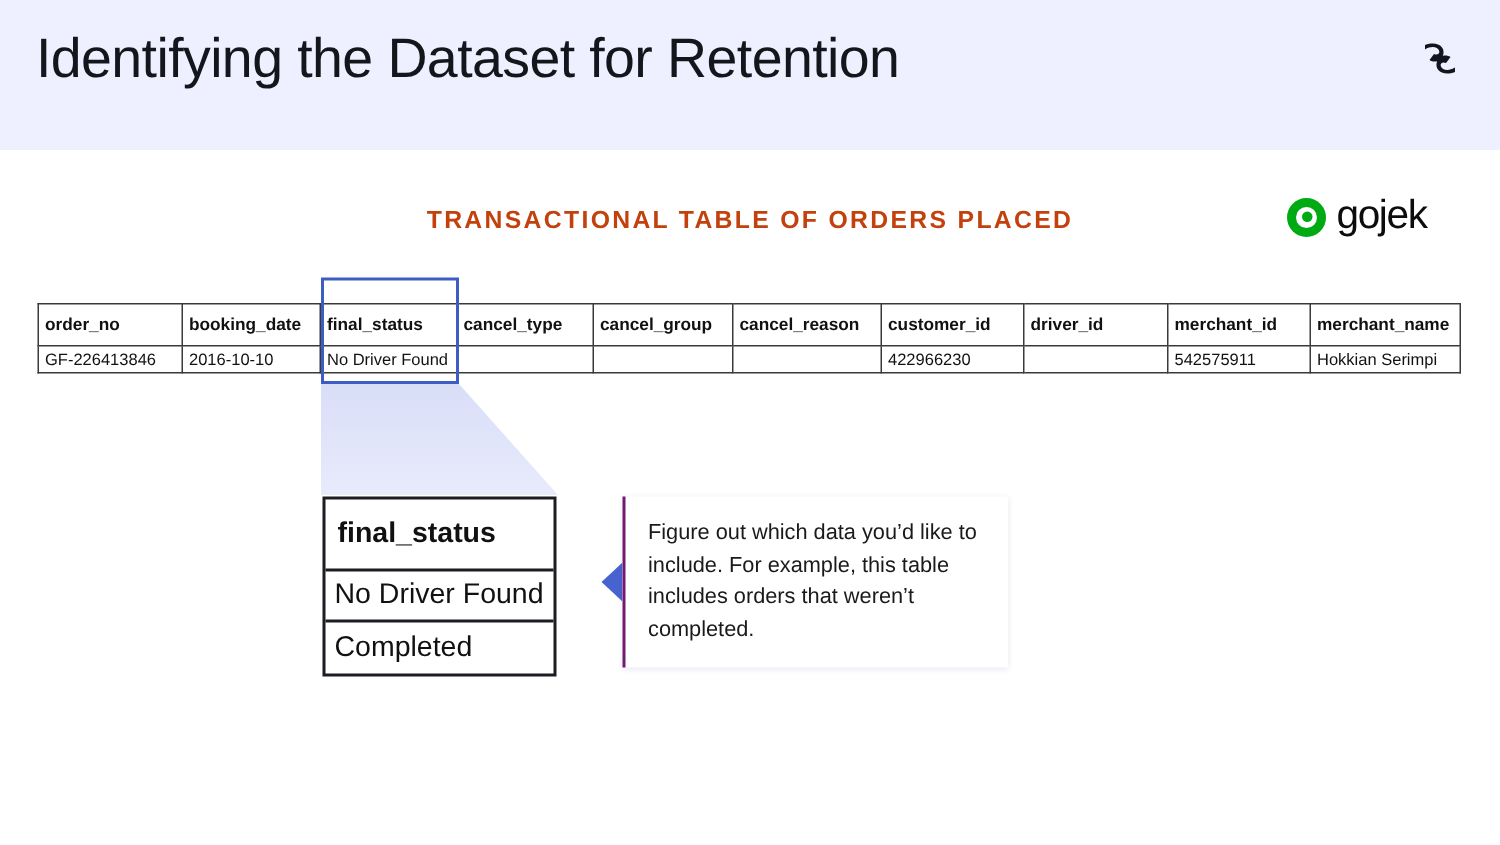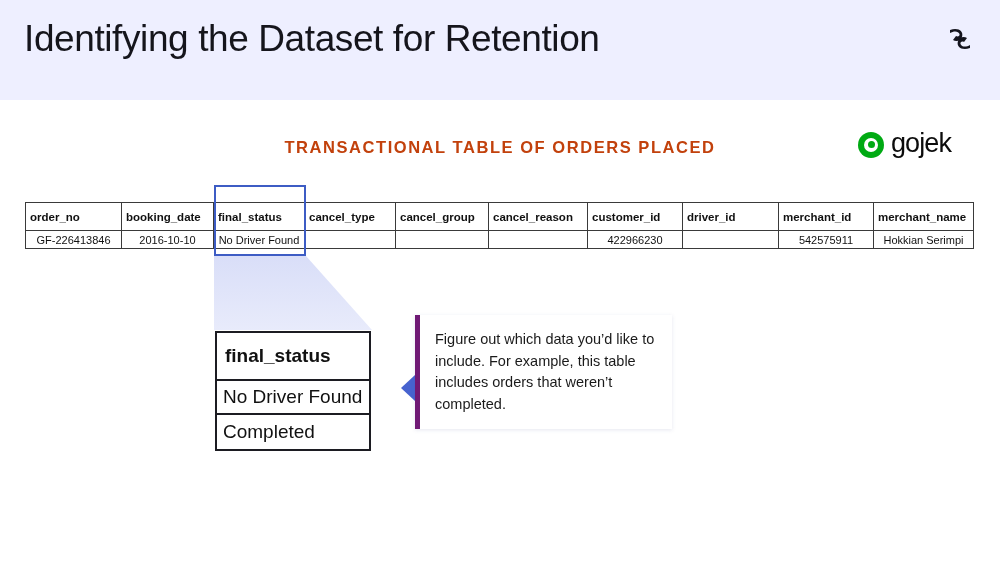--- a/index.html
+++ b/index.html
@@ -122,21 +122,20 @@
     white-space: nowrap;
   }
   #orders-table th {
     font-weight: bold;
     height: 27px;
     font-size: 11.5px;
   }
   #orders-table td {
     height: 17px;
     font-weight: normal;
-    text-align: center;
   }
   #orders-table .col-hl {
     position: relative;
   }
 
   
   #column-highlight {
     position: absolute;
     left: 214px;
     top: 185px;
@@ -188,25 +187,25 @@
     white-space: nowrap;
   }
   #zoom-callout .zc-cell.divider {
     border-bottom: 2px solid #1c1c22;
   }
 
   
   #note-box {
     position: absolute;
     left: 415px;
-    top: 315px;
+    top: 331px;
     width: 257px;
     height: 114px;
     background: #ffffff;
-    border-left: 5px solid #701a75;
+    border-left: 2px solid #701a75;
     box-sizing: border-box;
     box-shadow: 0 1px 4px rgba(60,70,140,0.13);
   }
   #note-text {
     position: absolute;
     left: 15px;
     top: 14px;
     width: 225px;
     font-size: 14.5px;
     line-height: 21.5px;

